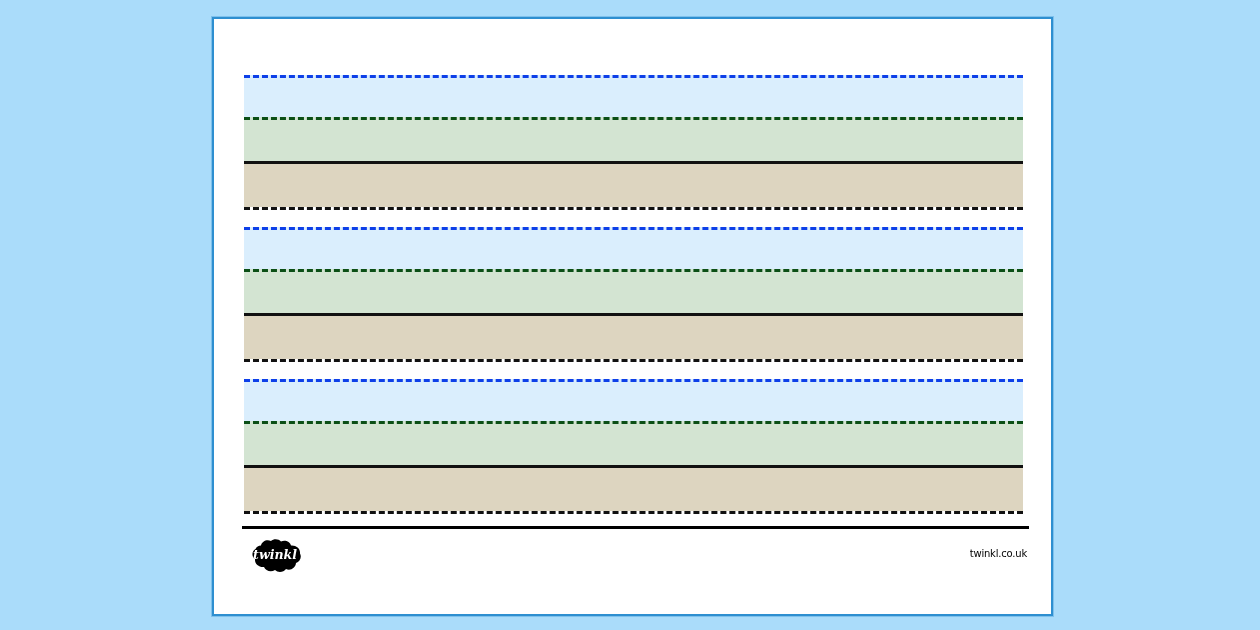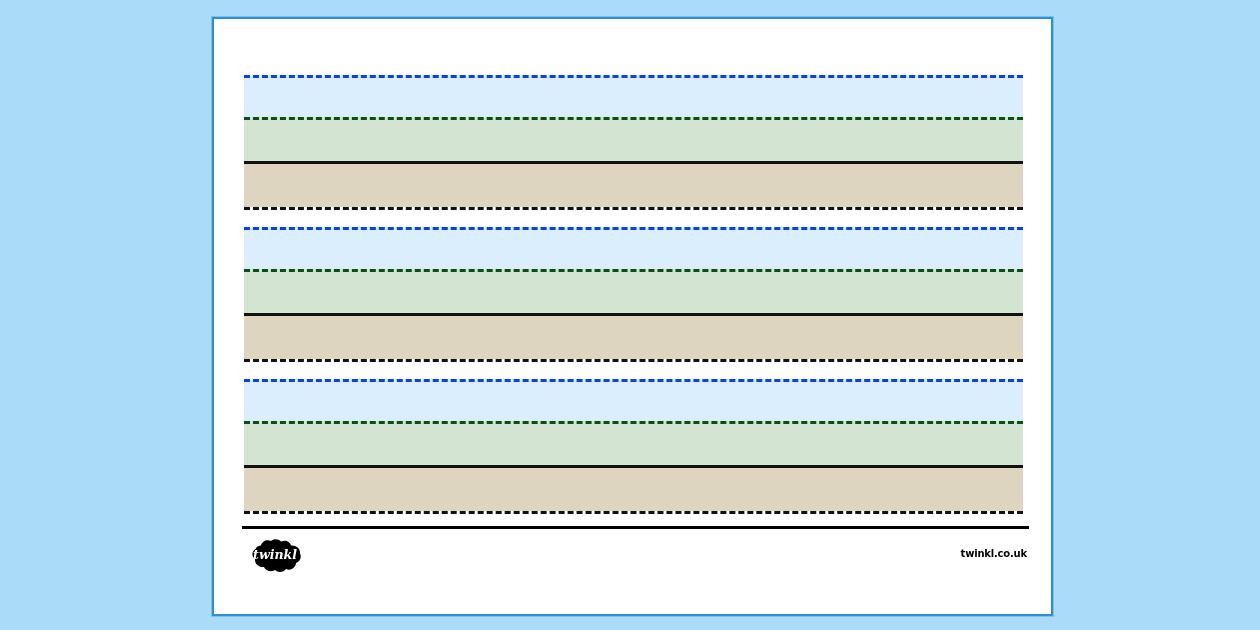--- a/index.html
+++ b/index.html
@@ -127,21 +127,21 @@
     height: 34px;
   }
   #twinkl-logo svg { display: block; width: 52px; height: 34px; }
 
   #footer-url {
     position: absolute;
     right: 2px;
     top: 22px;
     font-family: "DejaVu Sans", sans-serif;
     font-size: 10px;
-    font-weight: 700;
+    font-weight: 400;
     color: #000000;
     letter-spacing: -0.2px;
   }
 </style>
 </head>
 <body>
 
 <div id="canvas">
 
   <div id="page">

